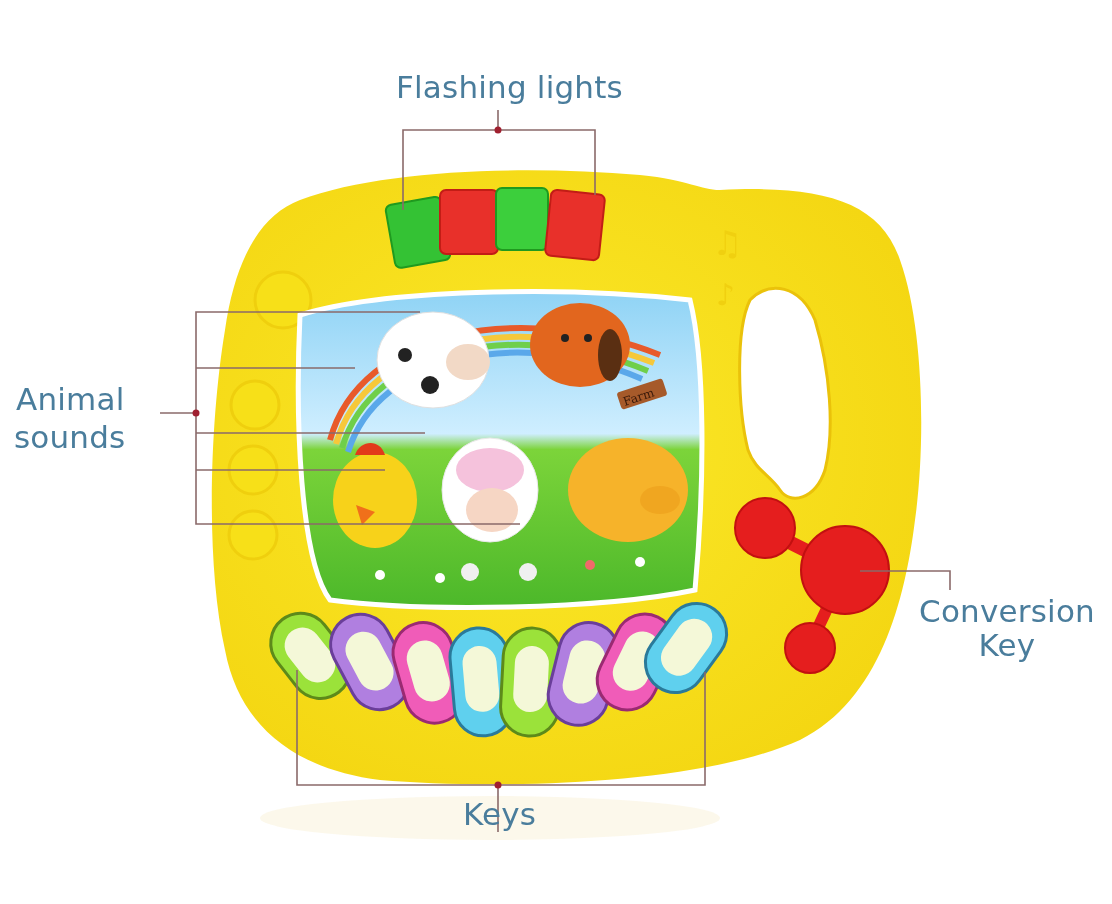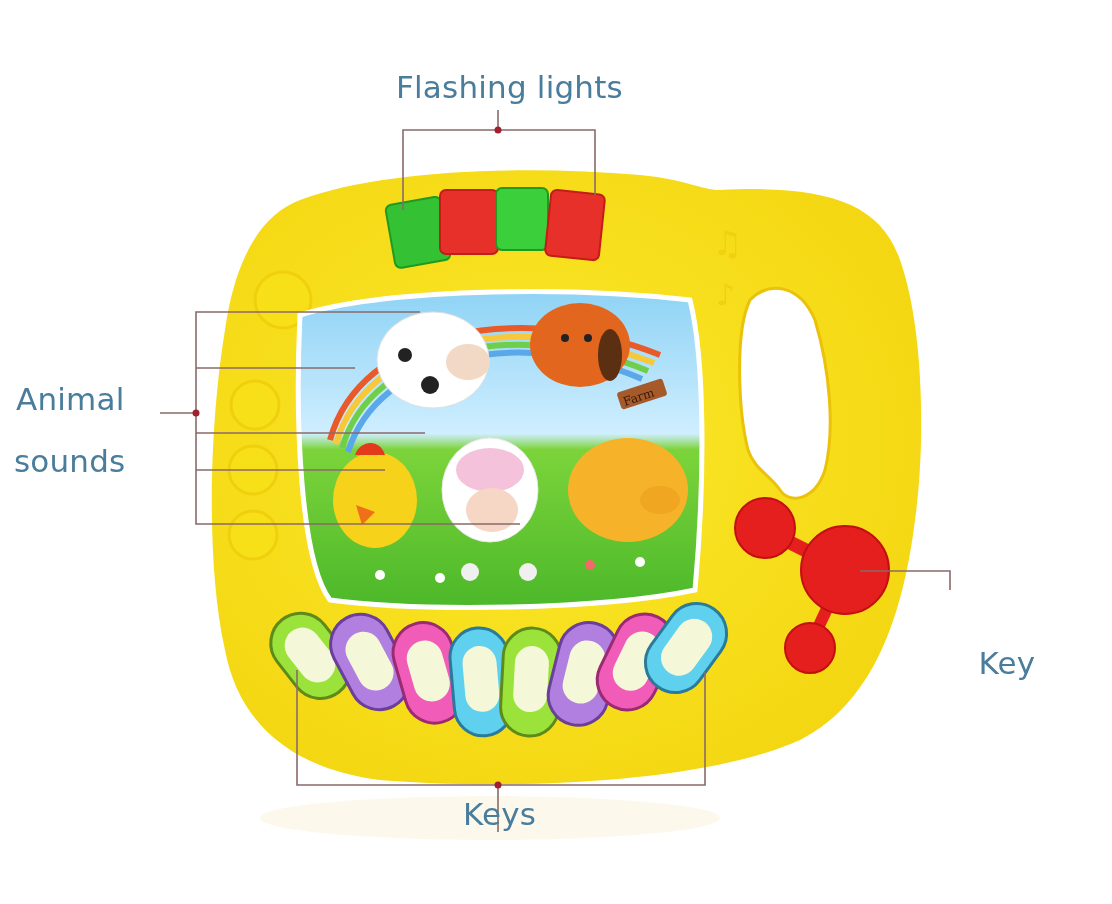--- a/index.html
+++ b/index.html
@@ -166,18 +166,19 @@
     <g fill="#a02030">
       <circle cx="498" cy="130" r="3.5"></circle>
       <circle cx="196" cy="413" r="3.5"></circle>
       <circle cx="498" cy="785" r="3.5"></circle>
     </g>
   </svg>
 
   <div class="label" style="left:396px; top:70px;">Flashing lights</div>
 
   <div class="label" style="left:16px; top:382px;">Animal</div>
-  <div class="label" style="left:14px; top:420px;margin-top:24px;">sounds</div>
+  <div class="label" style="left:14px; top:420px;">sounds</div>
 
-  <div class="label center" style="left:912px; top:628px; width:190px;margin-top:18px;">Key</div>
+  <div class="label center" style="left:912px; top:594px; width:190px;">Conversion</div>
+  <div class="label center" style="left:912px; top:628px; width:190px;">Key</div>
 
   <div class="label" style="left:463px; top:797px;">Keys</div>
 </div>
 
 </body></html>

